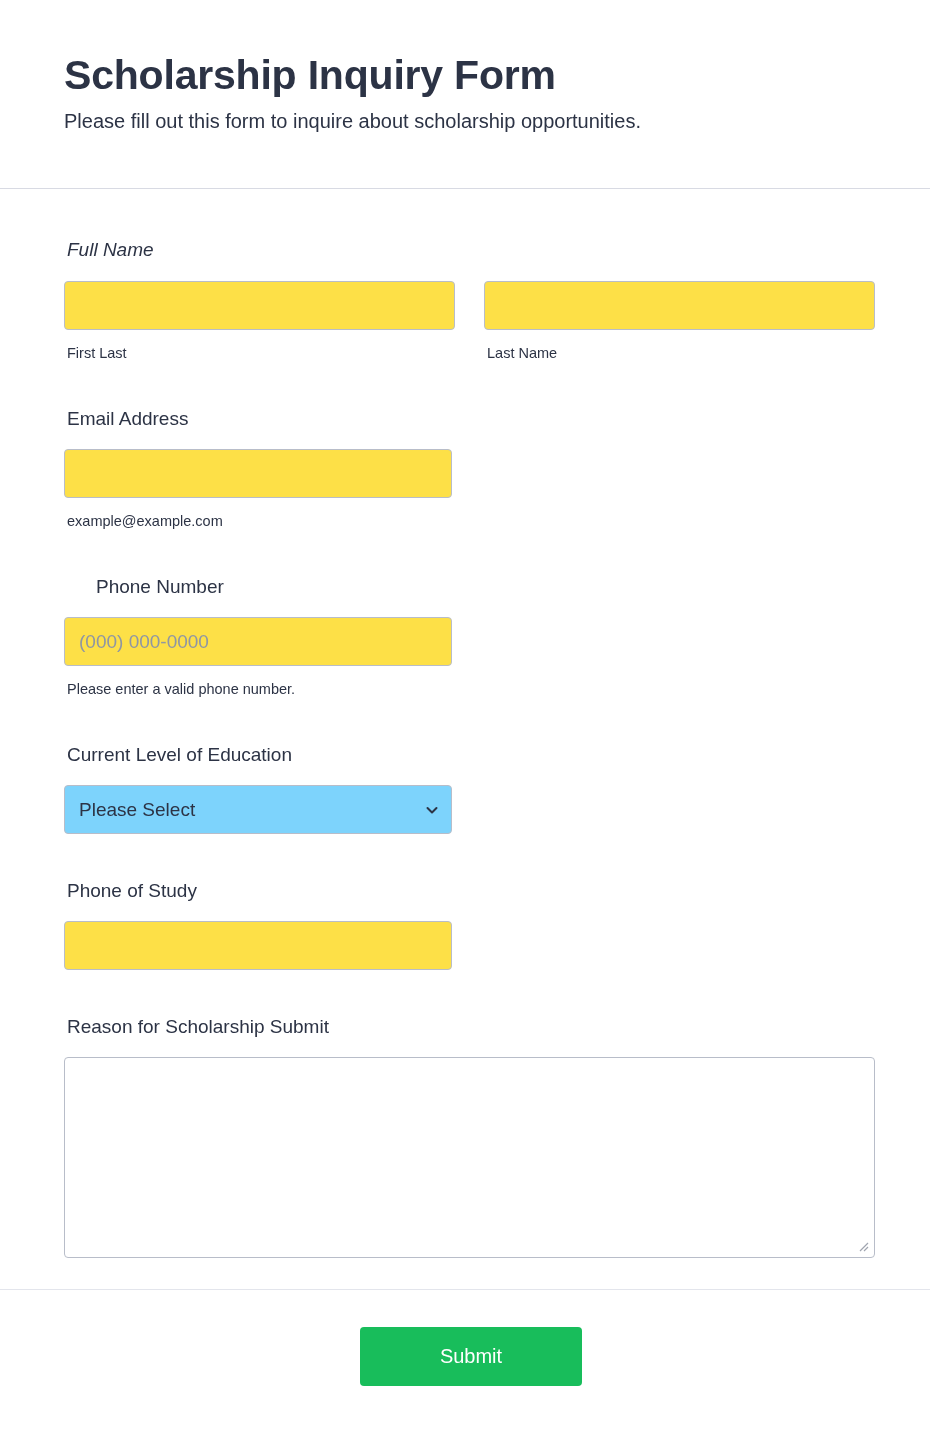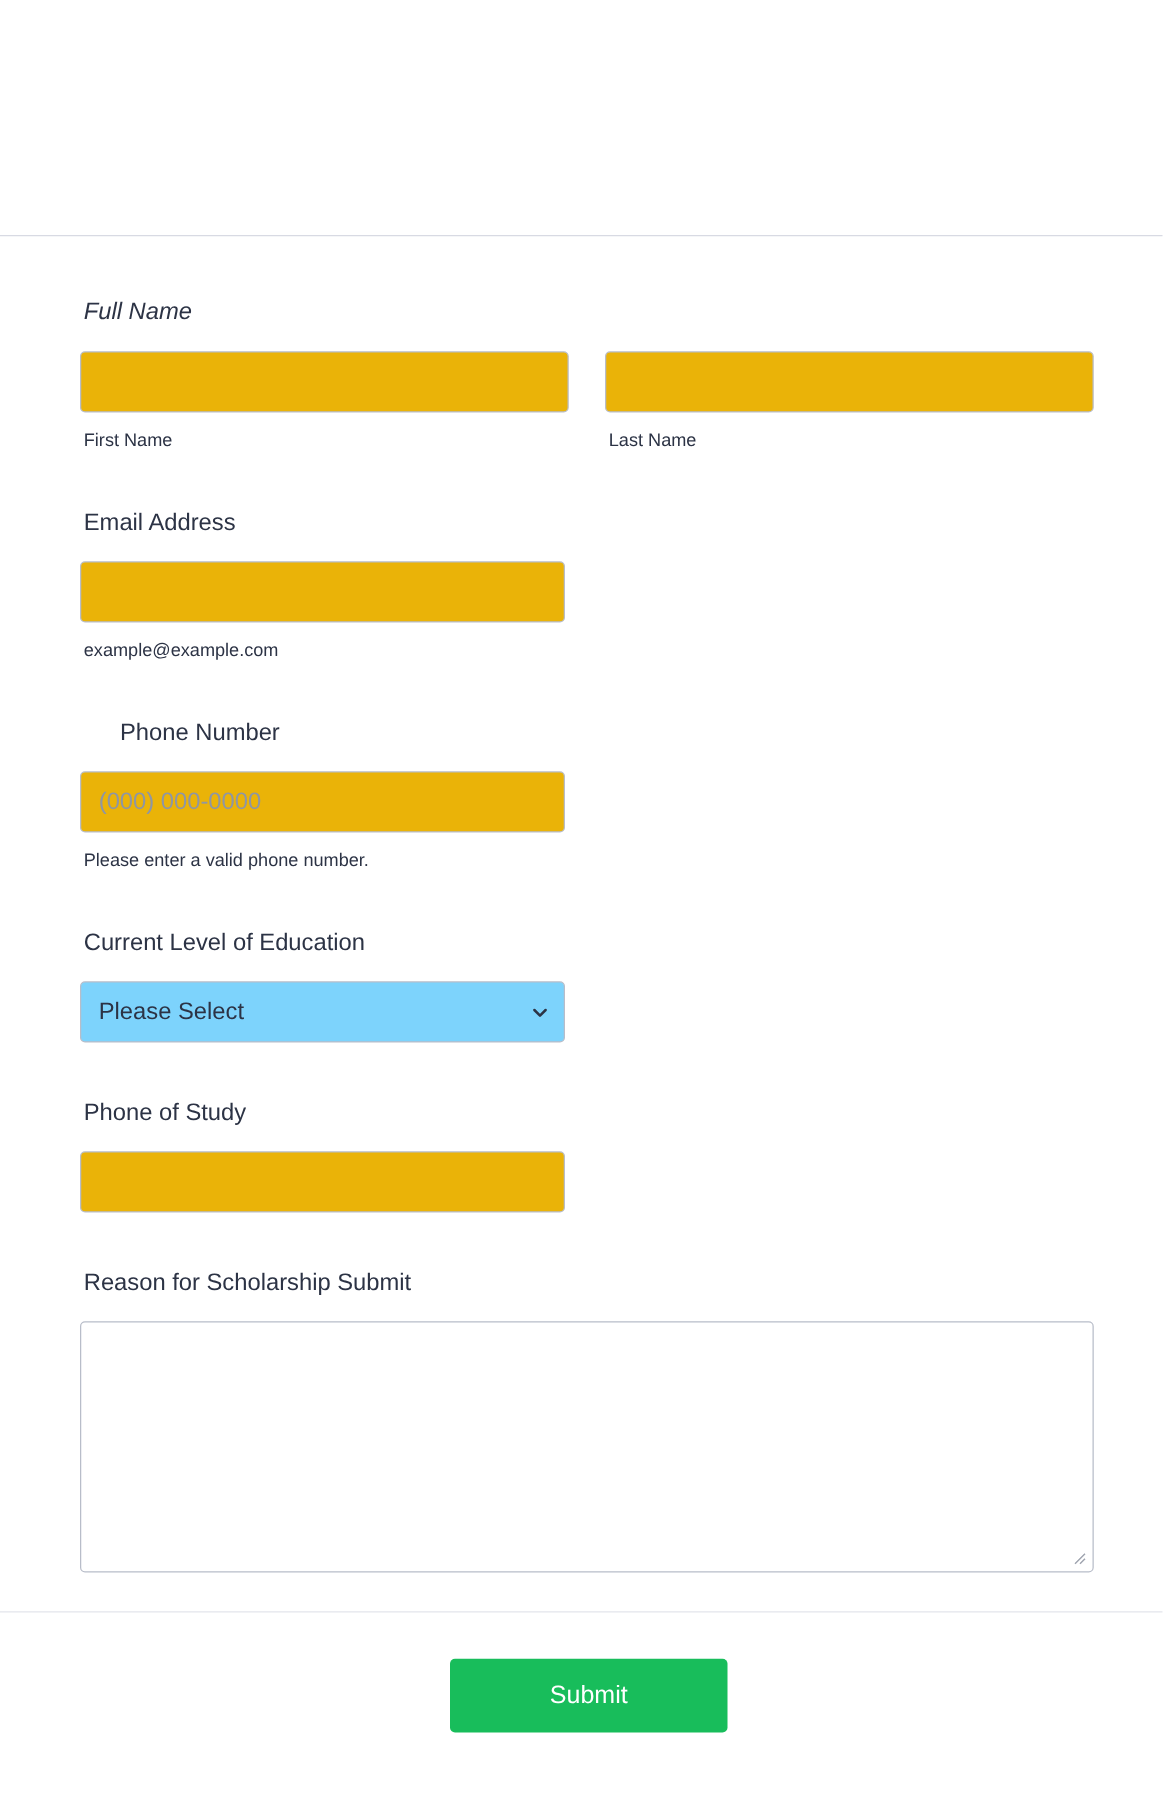--- a/index.html
+++ b/index.html
@@ -2,40 +2,42 @@
 <html><head>
 <meta charset="utf-8">
 <style>
   * { box-sizing: border-box; margin: 0; padding: 0; }
   html, body { width: 930px; height: 1436px; background: #ffffff; font-family: "Liberation Sans", "DejaVu Sans", sans-serif; color: #2c3345; overflow: hidden; }
   .header { position: absolute; left: 0; top: 0; width: 930px; height: 189px; border-bottom: 1px solid #d8dae3; }
   .title { position: absolute; left: 64px; top: 52px; font-size: 41px; font-weight: 700; color: #2c3345; letter-spacing: -0.2px; }
   .subtitle { position: absolute; left: 64px; top: 110px; font-size: 20px; color: #2c3345; }
   .label { position: absolute; left: 67px; font-size: 19px; color: #2c3345; }
   .sublabel { position: absolute; font-size: 14.5px; color: #2c3345; }
-  .input { position: absolute; height: 49px; border: 1px solid #b8bdc9; border-radius: 4px; background: #eab308; padding: 0 14px; font-size: 19px; font-family: "Liberation Sans", "DejaVu Sans", sans-serif; color: #2c3345; outline: none; }
+  .input { position: absolute; height: 49px; border: 1px solid #b8bdc9; border-radius: 4px; background: #fde047; padding: 0 14px; font-size: 19px; font-family: "Liberation Sans", "DejaVu Sans", sans-serif; color: #2c3345; outline: none; }
   .input::placeholder { color: #8f96a3; }
   .select { position: absolute; left: 64px; top: 785px; width: 388px; height: 49px; border: 1px solid #b8bdc9; border-radius: 4px; background: #7dd3fc; cursor: pointer; }
   .select-text { position: absolute; left: 14px; top: 13px; font-size: 19px; color: #2c3345; }
   .chevron { position: absolute; right: 12px; top: 17px; width: 14px; height: 14px; }
   .textarea { position: absolute; left: 64px; top: 1057px; width: 811px; height: 201px; border: 1px solid #b8bdc9; border-radius: 4px; background: #fff; resize: none; outline: none; padding: 10px 14px; font-family: "Liberation Sans", "DejaVu Sans", sans-serif; font-size: 16px; }
   .resize { position: absolute; left: 857px; top: 1240px; width: 12px; height: 12px; }
   .footer-line { position: absolute; left: 0; top: 1289px; width: 930px; height: 1px; background: #e3e5ec; }
   .submit { position: absolute; left: 360px; top: 1327px; width: 222px; height: 59px; background: #18bd5b; border: none; border-radius: 4px; color: #fff; font-size: 20px; font-family: "Liberation Sans", "DejaVu Sans", sans-serif; cursor: pointer; }
 </style>
 </head>
 <body>
 
 <div class="header">
+  <h1 class="title">Scholarship Inquiry Form</h1>
+  <p class="subtitle">Please fill out this form to inquire about scholarship opportunities.</p>
 </div>
 
 <label class="label" style="top:239px;font-style:italic;">Full Name</label>
 <input class="input" style="left: 64px; top: 281px; width: 391px;" type="text" value="">
 <input class="input" style="left: 484px; top: 281px; width: 391px;" type="text" value="">
-<span class="sublabel" style="left:67px; top:345px;">First Name</span>
+<span class="sublabel" style="left:67px; top:345px;">First Last</span>
 <span class="sublabel" style="left:487px; top:345px;">Last Name</span>
 
 <label class="label" style="top:408px;">Email Address</label>
 <input class="input" style="left: 64px; top: 449px; width: 388px;" type="email" value="">
 <span class="sublabel" style="left:67px; top:513px;">example@example.com</span>
 
 <label class="label" style="top:576px;margin-left:29px;">Phone Number</label>
 <input class="input" style="left: 64px; top: 617px; width: 388px;" type="tel" placeholder="(000) 000-0000">
 <span class="sublabel" style="left:67px; top:681px;">Please enter a valid phone number.</span>
 

